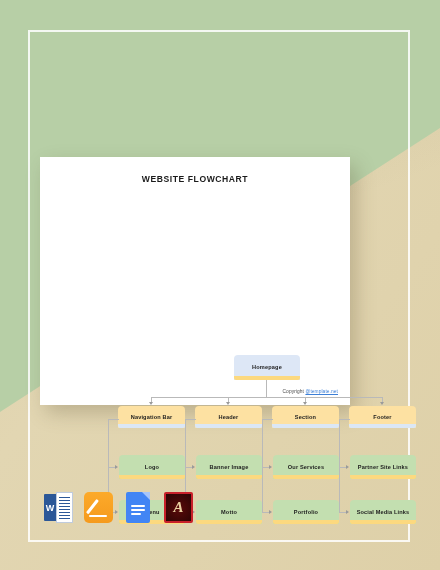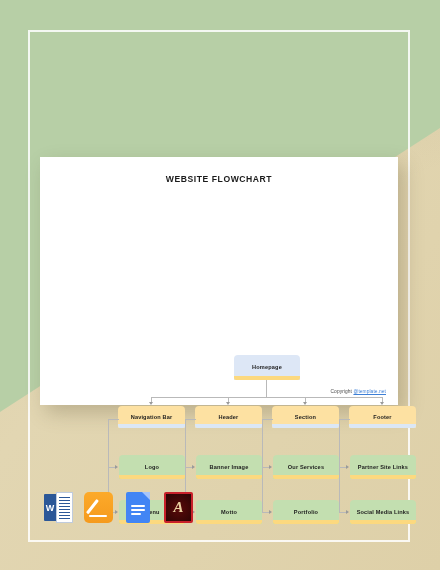--- a/index.html
+++ b/index.html
@@ -22,21 +22,21 @@
     background:linear-gradient(160deg, rgba(120,105,70,.20), rgba(120,105,70,0) 45%);
     clip-path:polygon(0 412px, 440px 128px, 440px 570px, 0 570px);
   }
   #frame-border{
     position:absolute;left:28px;top:30px;width:382px;height:512px;
     border:2px solid rgba(255,255,255,.85);
     box-sizing:border-box;
   }
   
   #card{
-    position:absolute;left:40px;top:157px;width:358px;height:248px;
+    position:absolute;left:40px;top:157px;width:310px;height:248px;
     background:#ffffff;
     box-shadow:6px 8px 18px rgba(90,80,50,.28);
   }
   #card-title{
     position:absolute;left:0;right:0;top:17px;
     text-align:center;font-size:8.6px;font-weight:bold;
     letter-spacing:.55px;color:#1a1a1a;
   }
   
   .node{

